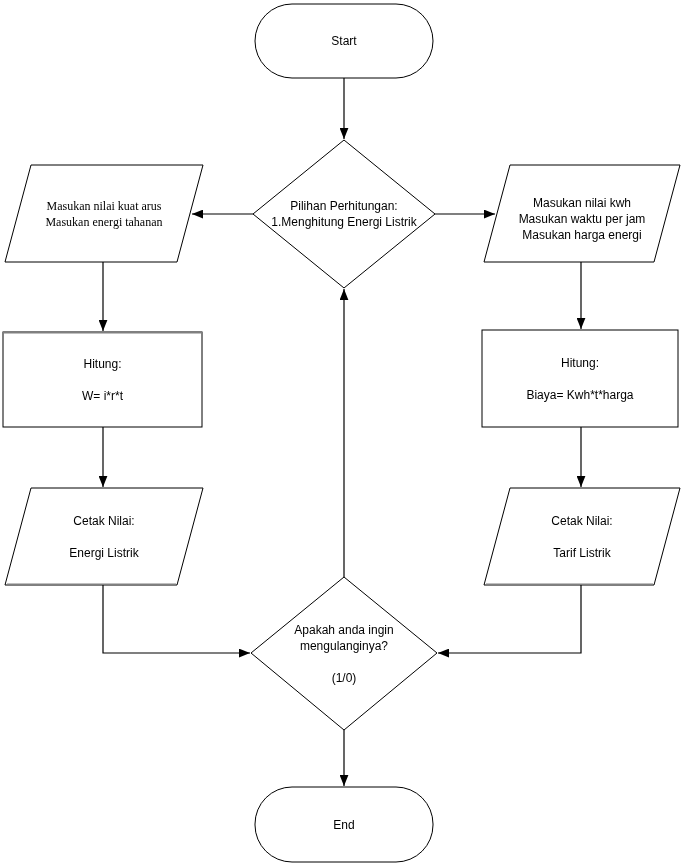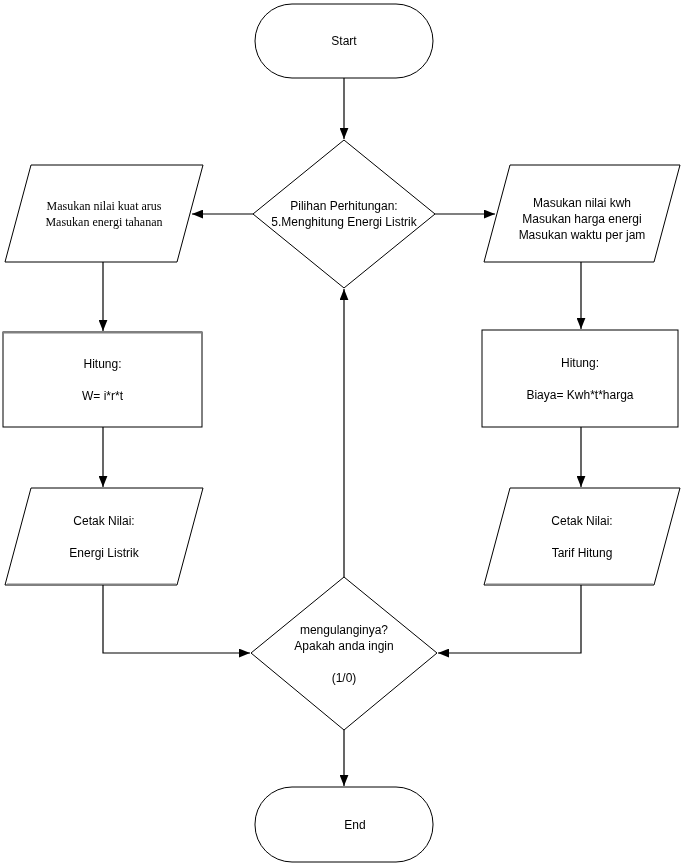--- a/index.html
+++ b/index.html
@@ -96,32 +96,32 @@
 
     <path d="M344,730 L344,786" fill="none" stroke="#000000" stroke-width="1.2" marker-end="url(#ah)"></path>
   </svg>
 
   <div class="label-block" style="left:255px; top:4px; width:178px; height:74px;">
     <div class="line">Start</div>
   </div>
 
   <div class="label-block" style="left:253px; top:140px; width:182px; height:148px;">
     <div class="line">Pilihan Perhitungan:</div>
-    <div class="line">5.Menghitung Energi Listrik</div>
+    <div class="line">1.Menghitung Energi Listrik</div>
   </div>
 
   <div class="label-block" style="left:5px; top:165px; width:198px; height:97px;font-family:Liberation Serif, serif;">
     <div class="line">Masukan nilai kuat arus</div>
     <div class="line">Masukan energi tahanan</div>
   </div>
 
   <div class="label-block" style="left:484px; top:165px; width:196px; height:108px;">
     <div class="line">Masukan nilai kwh</div>
+    <div class="line">Masukan waktu per jam</div>
     <div class="line">Masukan harga energi</div>
-    <div class="line">Masukan waktu per jam</div>
   </div>
 
   <div class="label-block" style="left:3px; top:332px; width:199px; height:95px;">
     <div class="line">Hitung:</div>
     <div class="line"></div>
     <div class="line">W= i*r*t</div>
   </div>
 
   <div class="label-block" style="left:482px; top:330px; width:196px; height:97px;">
     <div class="line">Hitung:</div>
@@ -131,27 +131,27 @@
 
   <div class="label-block" style="left:5px; top:488px; width:198px; height:97px;">
     <div class="line">Cetak Nilai:</div>
     <div class="line"></div>
     <div class="line">Energi Listrik</div>
   </div>
 
   <div class="label-block" style="left:484px; top:488px; width:196px; height:97px;">
     <div class="line">Cetak Nilai:</div>
     <div class="line"></div>
-    <div class="line">Tarif Hitung</div>
+    <div class="line">Tarif Listrik</div>
   </div>
 
   <div class="label-block" style="left:251px; top:577px; width:186px; height:153px;">
+    <div class="line">Apakah anda ingin</div>
     <div class="line">mengulanginya?</div>
-    <div class="line">Apakah anda ingin</div>
     <div class="line"></div>
     <div class="line">(1/0)</div>
   </div>
 
-  <div class="label-block" style="left:266px; top:787px; width:178px; height:75px;">
+  <div class="label-block" style="left:255px; top:787px; width:178px; height:75px;">
     <div class="line">End</div>
   </div>
 
 </div>
 
 </body></html>

